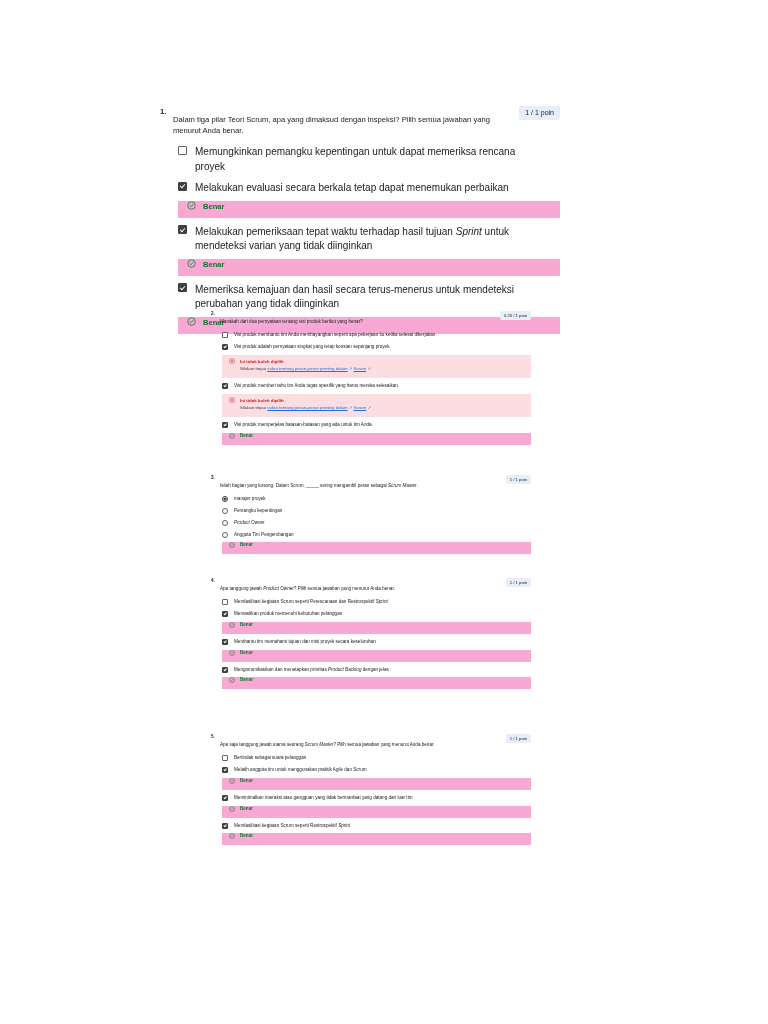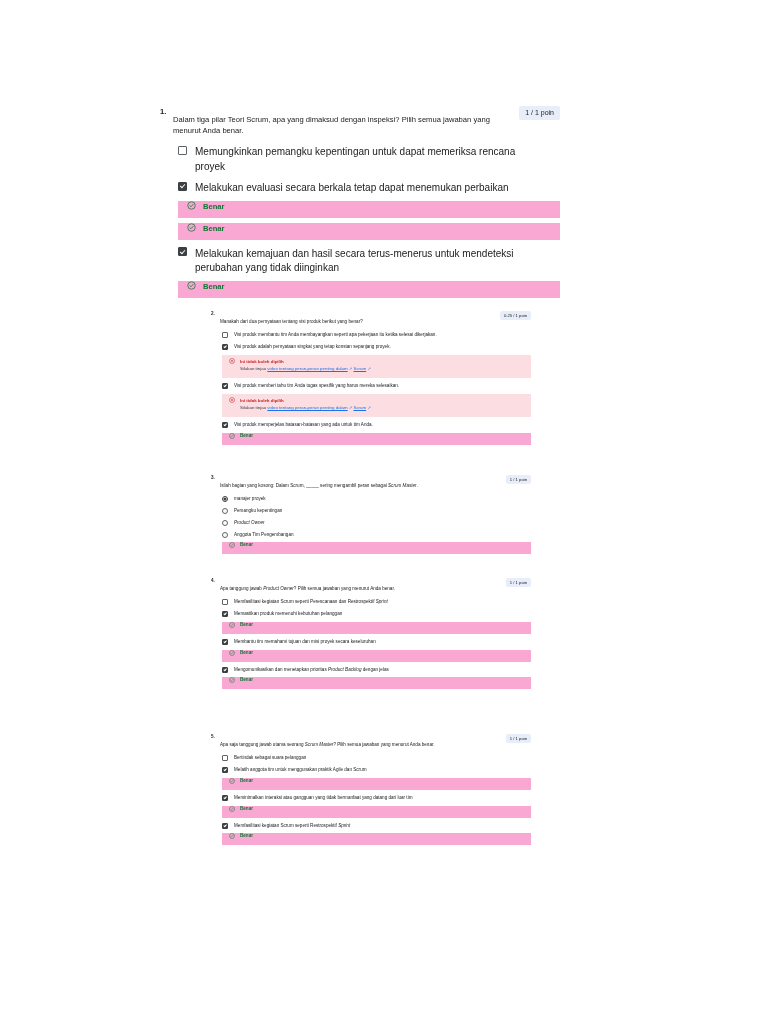--- a/index.html
+++ b/index.html
@@ -177,33 +177,39 @@
         </div>
         <div class="banner-correct" style="margin-left: 0px;">
           <span class="ico">
             <svg width="9" height="9" viewBox="0 0 24 24" aria-hidden="true">
               <circle cx="12" cy="12" r="10" fill="none" stroke="#137333" stroke-width="2"></circle>
               <path d="M7.5 12.4 L10.6 15.4 L16.6 8.8" fill="none" stroke="#137333" stroke-width="2" stroke-linecap="round" stroke-linejoin="round"></path>
             </svg>
           </span>
           <span class="btxt">Benar</span>
         </div>
+        <div class="opt-row">
+          <span class="cb checked"></span>
+          <div class="opt-body">
+            <div class="opt-label">Melakukan pemeriksaan tepat waktu terhadap hasil tujuan <span class="it">Sprint</span> untuk mendeteksi varian yang tidak diinginkan</div>
+          </div>
+        </div>
         <div class="banner-correct" style="margin-left: 0px;">
           <span class="ico">
             <svg width="9" height="9" viewBox="0 0 24 24" aria-hidden="true">
               <circle cx="12" cy="12" r="10" fill="none" stroke="#137333" stroke-width="2"></circle>
               <path d="M7.5 12.4 L10.6 15.4 L16.6 8.8" fill="none" stroke="#137333" stroke-width="2" stroke-linecap="round" stroke-linejoin="round"></path>
             </svg>
           </span>
           <span class="btxt">Benar</span>
         </div>
         <div class="opt-row">
           <span class="cb checked"></span>
           <div class="opt-body">
-            <div class="opt-label">Melakukan kemajuan dan hasil secara terus-menerus untuk mendeteksi perubahan yang tidak diinginkan</div>
+            <div class="opt-label">Memeriksa kemajuan dan hasil secara terus-menerus untuk mendeteksi perubahan yang tidak diinginkan</div>
           </div>
         </div>
         <div class="banner-correct" style="margin-left: 0px;">
           <span class="ico">
             <svg width="9" height="9" viewBox="0 0 24 24" aria-hidden="true">
               <circle cx="12" cy="12" r="10" fill="none" stroke="#137333" stroke-width="2"></circle>
               <path d="M7.5 12.4 L10.6 15.4 L16.6 8.8" fill="none" stroke="#137333" stroke-width="2" stroke-linecap="round" stroke-linejoin="round"></path>
             </svg>
           </span>
           <span class="btxt">Benar</span>

